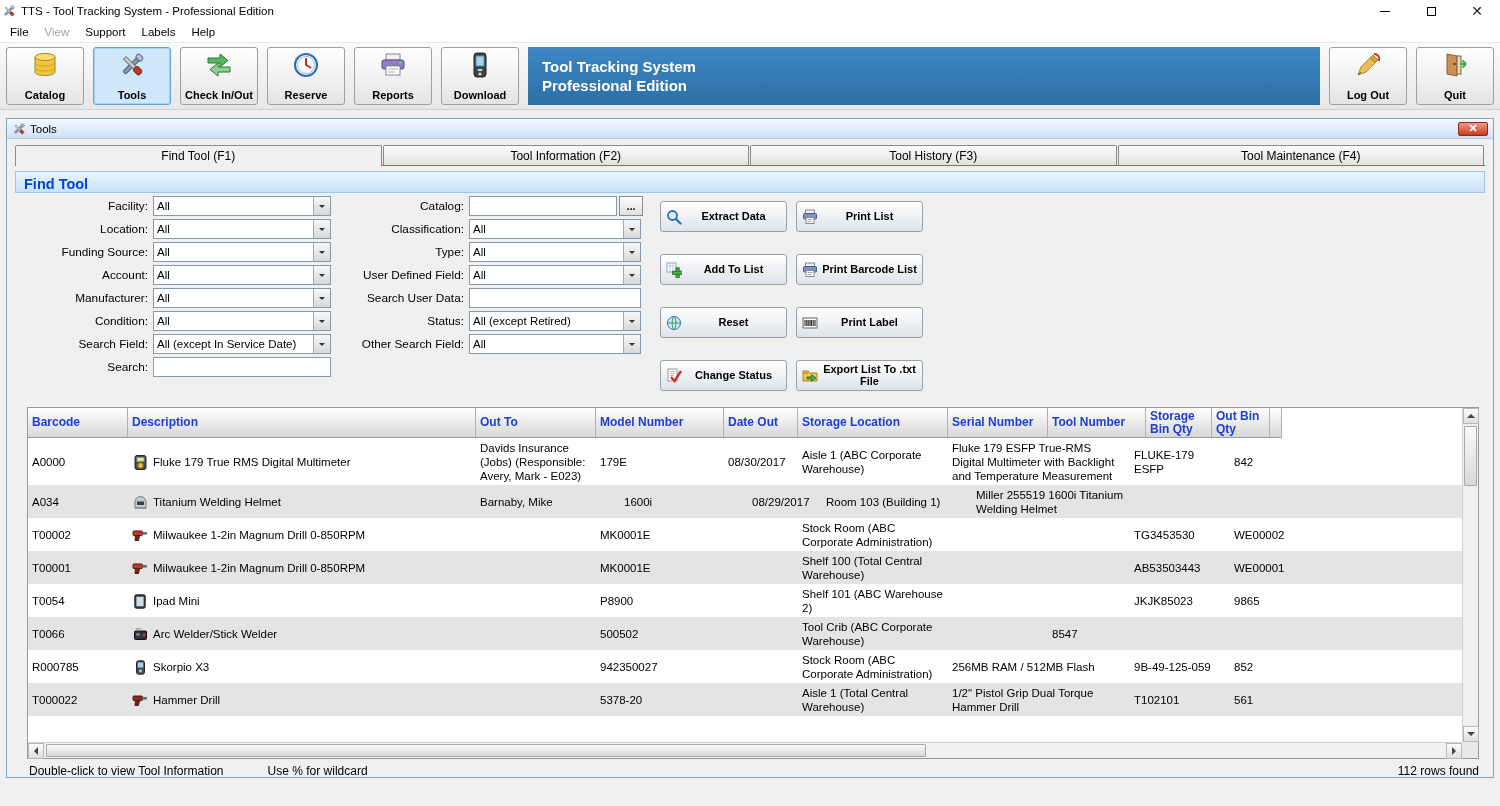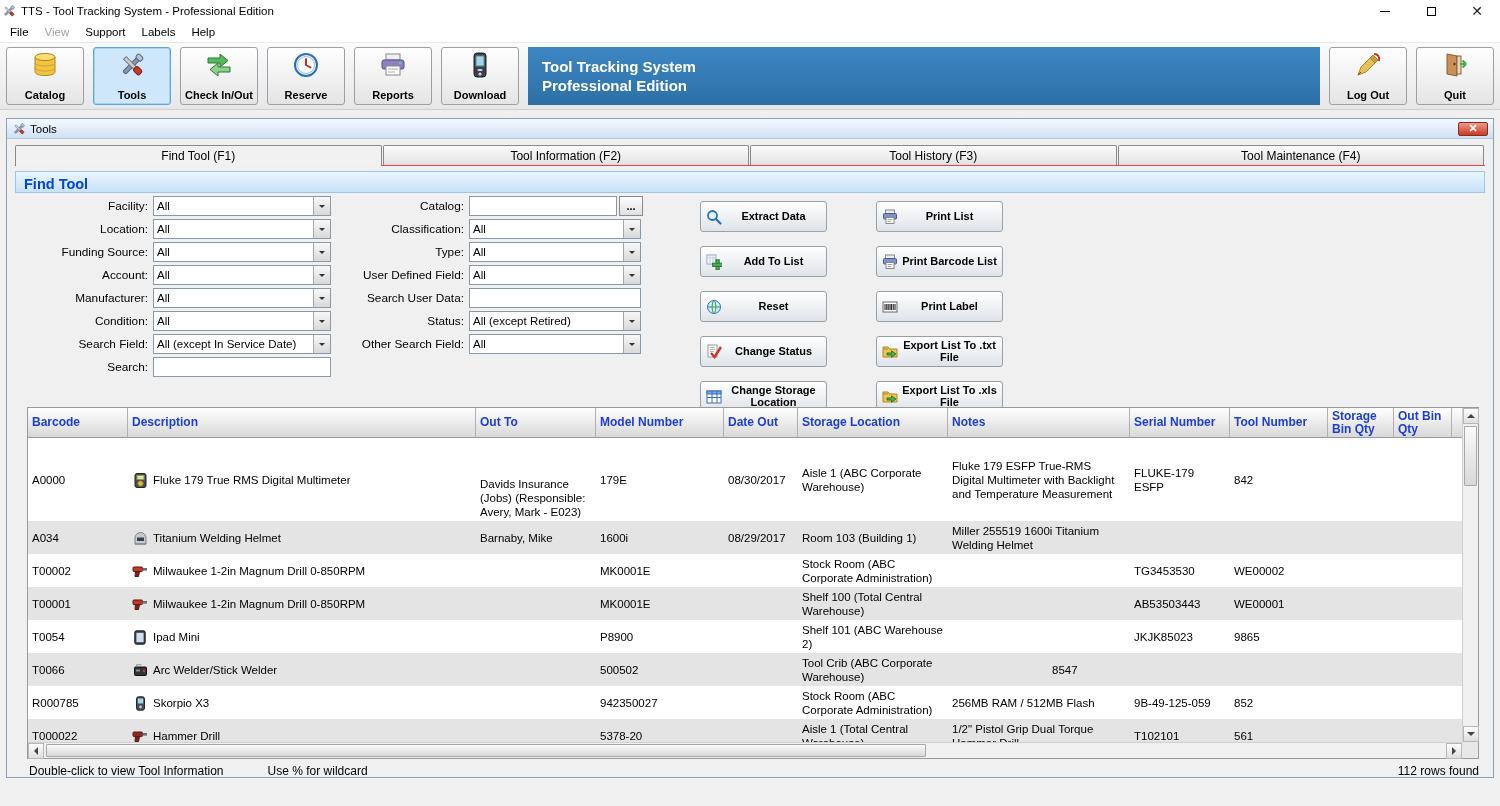--- a/index.html
+++ b/index.html
@@ -72,21 +72,21 @@
   .farrow { width:17px; height:18px; background:linear-gradient(#f8f8f8,#d8d8d8); border-left:1px solid #a8a8a8;
             display:flex; align-items:center; justify-content:center; align-self:center; }
   .farrow i { width:0; height:0; border:3.5px solid transparent; border-top-color:#333; margin-top:4px; }
   input.ftext { height:20px; border:1px solid #8a99a8; padding:0 3px; background:#fff;
                 font:11.5px "Liberation Sans", sans-serif; }
   .fbrowse { width:24px; height:20px; margin-left:2px; border:1px solid #8a8a8a;
              background:linear-gradient(#fdfdfd,#e0e0e0); font-weight:bold; font-size:11px;
              display:flex; align-items:center; justify-content:center; }
 
   .actions { position:absolute; left:645px; top:6px; display:flex; gap:9px; }
-  .act-col { display:flex; flex-direction:column; gap:14px;margin-left:40px; }
+  .act-col { display:flex; flex-direction:column; gap:22px; }
   .act-btn { width:127px; height:31px; border:1px solid #98a0a8; border-radius:3px;
              background:linear-gradient(#ffffff,#dfe3e8); display:flex; align-items:center;
              padding:0 5px; gap:4px; font-weight:bold; font-size:11px; }
   .act-btn .al { flex:1; text-align:center; line-height:11.5px; }
 
   
   .grid { position:relative; margin:4px 14px 0 20px; height:352px; background:#fff; border:1px solid #9a9a9a; }
   .g-main { position:absolute; left:0; top:0; right:16px; bottom:16px; overflow:hidden; }
   .g-header { display:flex; height:30px; }
   .g-hcell { flex:none; background:linear-gradient(#ffffff,#d8d8d8); border-right:1px solid #b0b0b0;
@@ -532,41 +532,40 @@
 
     <div class="grid">
       <div class="g-main">
         <div class="g-header" id="g-header">
             <div class="g-hcell" style="width: 100px;">Barcode</div>
             <div class="g-hcell" style="width: 348px;">Description</div>
             <div class="g-hcell" style="width: 120px;">Out To</div>
             <div class="g-hcell" style="width: 128px;">Model Number</div>
             <div class="g-hcell" style="width: 74px;">Date Out</div>
             <div class="g-hcell" style="width: 150px;">Storage Location</div>
-            <div class="g-hcell" style="width: 182px;">Notes</div>
             <div class="g-hcell" style="width: 100px;">Serial Number</div>
             <div class="g-hcell" style="width: 98px;">Tool Number</div>
             <div class="g-hcell" style="width: 66px;">Storage Bin Qty</div>
             <div class="g-hcell" style="width: 58px;">Out Bin Qty</div>
             <div class="g-hcell" style="width: 12px;"></div>
           </div>
         <div class="g-body" id="g-body">
             <div class="g-row">
               <div class="g-cell cell-barcode" style="width: 100px;">A0000</div>
               <div class="g-cell cell-description" style="width: 348px;">
                 <span class="ic row-ic">
                   <svg width="13" height="15" viewBox="0 0 13 15">
                     <rect x="1" y="0.5" width="11" height="14" rx="2" fill="#474c55" stroke="#23262b"></rect>
                     <rect x="3" y="2.5" width="7" height="4" fill="#dce8a8" stroke="#8a9a50"></rect>
                     <circle cx="6.5" cy="10.5" r="2.8" fill="#e8b84a" stroke="#8a6a20"></circle>
                   </svg>
                 </span>
                 <span class="desc-text">Fluke 179 True RMS Digital Multimeter</span>
               </div>
-              <div class="g-cell cell-out_to" style="width: 120px; margin-top: 36px;">Davids Insurance (Jobs) (Responsible: Avery, Mark - E023)</div>
+              <div class="g-cell cell-out_to" style="width: 120px;">Davids Insurance (Jobs) (Responsible: Avery, Mark - E023)</div>
               <div class="g-cell cell-model_number" style="width: 128px;">179E</div>
               <div class="g-cell cell-date_out" style="width: 74px;">08/30/2017</div>
               <div class="g-cell cell-storage_location" style="width: 150px;">Aisle 1 (ABC Corporate Warehouse)</div>
               <div class="g-cell cell-notes" style="width: 182px;">Fluke 179 ESFP True-RMS Digital Multimeter with Backlight and Temperature Measurement</div>
               <div class="g-cell cell-serial_number" style="width: 100px;">FLUKE-179 ESFP</div>
               <div class="g-cell cell-tool_number" style="width: 98px;">842</div>
               <div class="g-cell cell-storage_bin_qty" style="width: 66px;"></div>
               <div class="g-cell cell-out_bin_qty" style="width: 58px;"></div>
               <div class="g-cell cell-extra" style="width: 12px;"></div>
             </div>
@@ -576,21 +575,21 @@
                 <span class="ic row-ic">
                   <svg width="15" height="14" viewBox="0 0 15 14">
                     <path d="M2 13V7a5.5 5.5 0 0111 0v6z" fill="#c4cad2" stroke="#7a8088"></path>
                     <rect x="4" y="6.5" width="7" height="3.5" fill="#3a3f46"></rect>
                     <path d="M2 13h11" stroke="#7a8088"></path>
                   </svg>
                 </span>
                 <span class="desc-text">Titanium Welding Helmet</span>
               </div>
               <div class="g-cell cell-out_to" style="width: 120px;">Barnaby, Mike</div>
-              <div class="g-cell cell-model_number" style="width: 128px;">1600i</div>
+              <div class="g-cell cell-model_number" style="width: 128px; margin-left: 24px;">1600i</div>
               <div class="g-cell cell-date_out" style="width: 74px;">08/29/2017</div>
               <div class="g-cell cell-storage_location" style="width: 150px;">Room 103 (Building 1)</div>
               <div class="g-cell cell-notes" style="width: 182px;">Miller 255519 1600i Titanium Welding Helmet</div>
               <div class="g-cell cell-serial_number" style="width: 100px;"></div>
               <div class="g-cell cell-tool_number" style="width: 98px;"></div>
               <div class="g-cell cell-storage_bin_qty" style="width: 66px;"></div>
               <div class="g-cell cell-out_bin_qty" style="width: 58px;"></div>
               <div class="g-cell cell-extra" style="width: 12px;"></div>
             </div>
             <div class="g-row">

